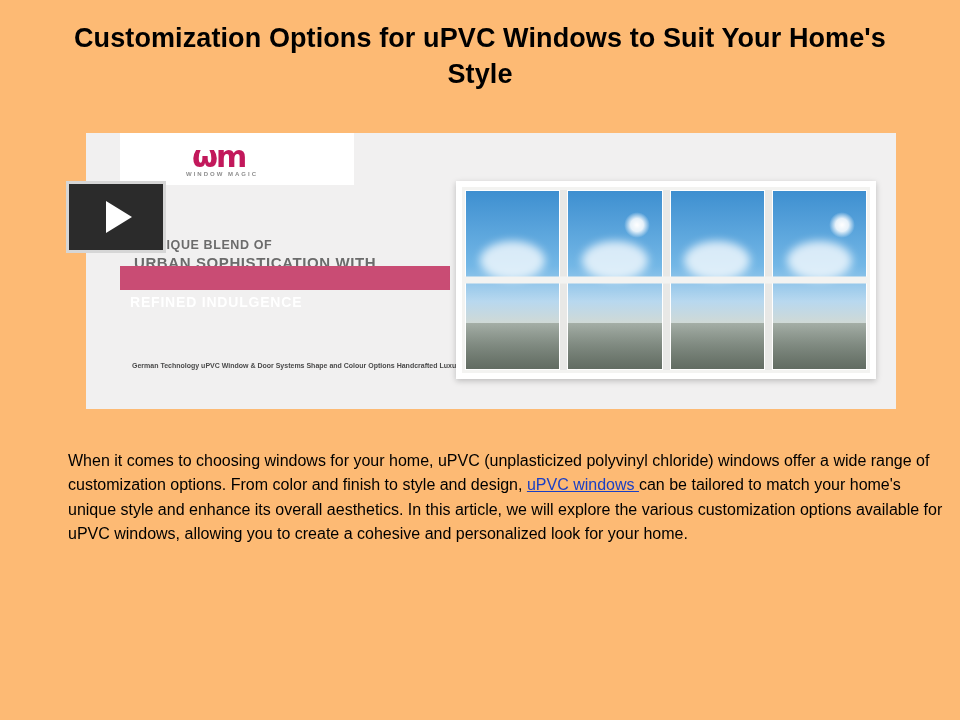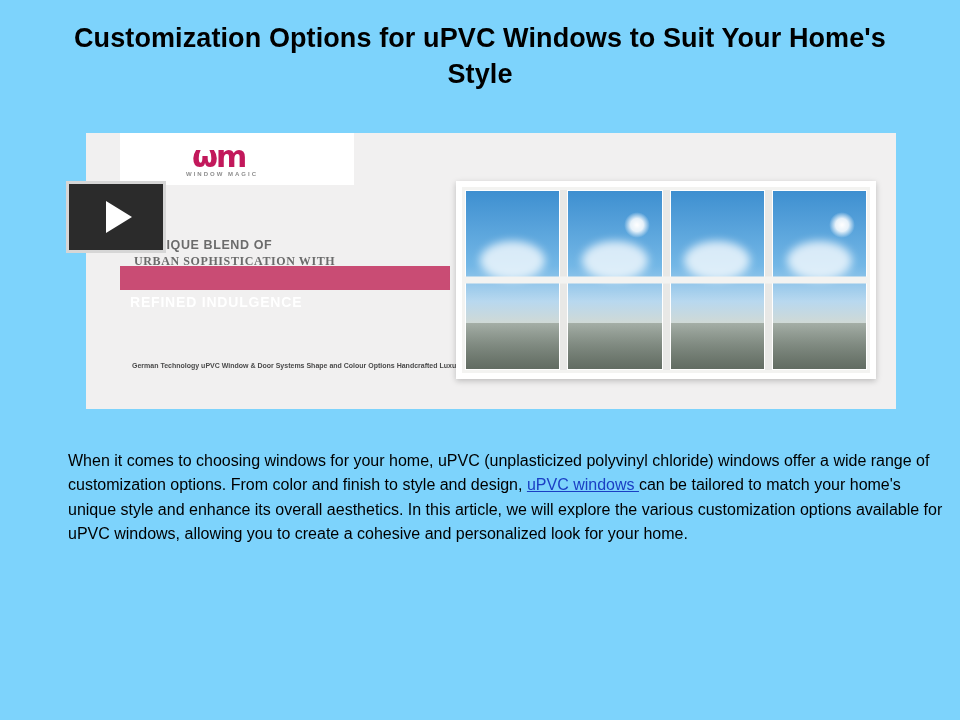--- a/index.html
+++ b/index.html
@@ -10,21 +10,21 @@
     width: 960px;
     height: 720px;
     background: #ffffff;
     font-family: "Liberation Sans", sans-serif;
     overflow: hidden;
   }
   .slide {
     position: relative;
     width: 960px;
     height: 720px;
-    background: #7dd3fc;
+    background: #fdba74;
   }
   .title {
     position: absolute;
     left: 60px;
     top: 20px;
     width: 840px;
     text-align: center;
     font-size: 27px;
     font-weight: bold;
     color: #000000;
@@ -79,25 +79,24 @@
     top: 105px;
     font-size: 12.5px;
     font-weight: bold;
     color: #6b6b6b;
     letter-spacing: 0.6px;
   }
   .ad-line2 {
     position: absolute;
     left: 48px;
     top: 121px;
-    font-size: 12px;
+    font-size: 15px;
     font-weight: bold;
     color: #6b6b6b;
     letter-spacing: 0.6px;
-    font-family: Liberation Serif, serif;
   }
   .ad-band {
     position: absolute;
     left: 34px;
     top: 133px;
     width: 330px;
     height: 24px;
     background: #c94c74;
   }
   .ad-band-text {

